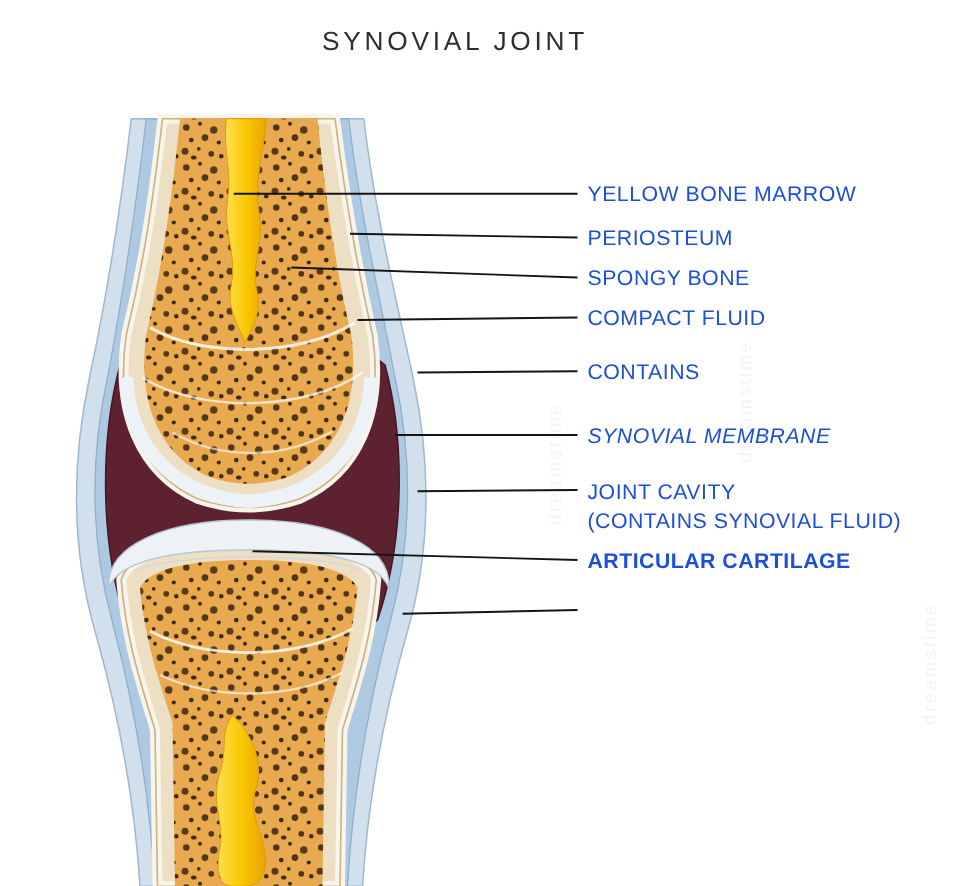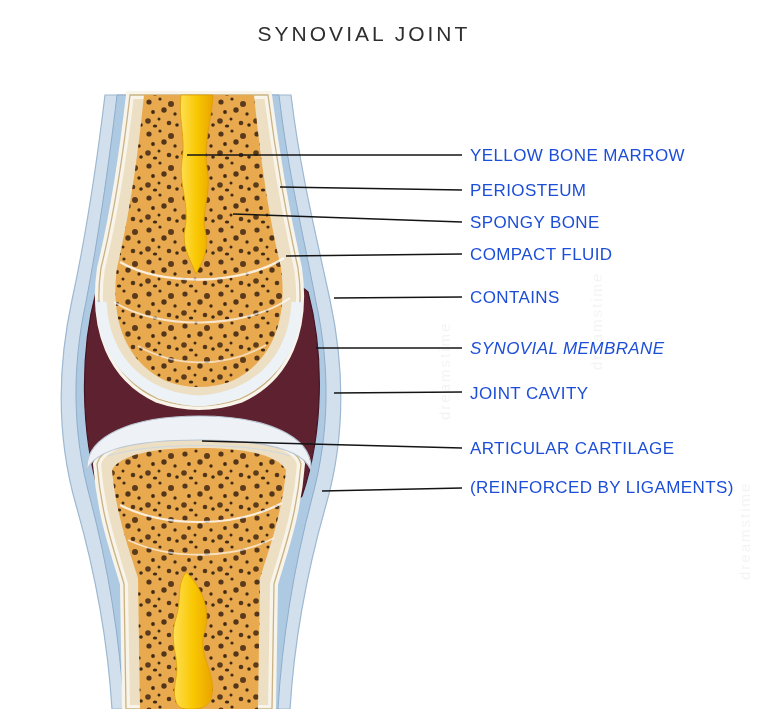--- a/index.html
+++ b/index.html
@@ -134,19 +134,19 @@
   <span>COMPACT FLUID</span>
 </div>
 <div class="label" style="top:286px;">
   <span>CONTAINS</span>
 </div>
 <div class="label" style="top:337px;font-style:italic;">
   <span>SYNOVIAL MEMBRANE</span>
 </div>
 <div class="label" style="top:382px;">
   <span style="display:block;">JOINT CAVITY</span>
+  <span style="display:block;">(CONTAINS SYNOVIAL FLUID)</span>
 </div>
-<div class="label" style="top:437px;">
+<div class="label" style="top:437px;font-weight:bold;">
   <span>ARTICULAR CARTILAGE</span>
 </div>
 <div class="label" style="top:476px;">
-  <span style="display:block;">(REINFORCED BY LIGAMENTS)</span>
 </div>
 
 </body></html>

